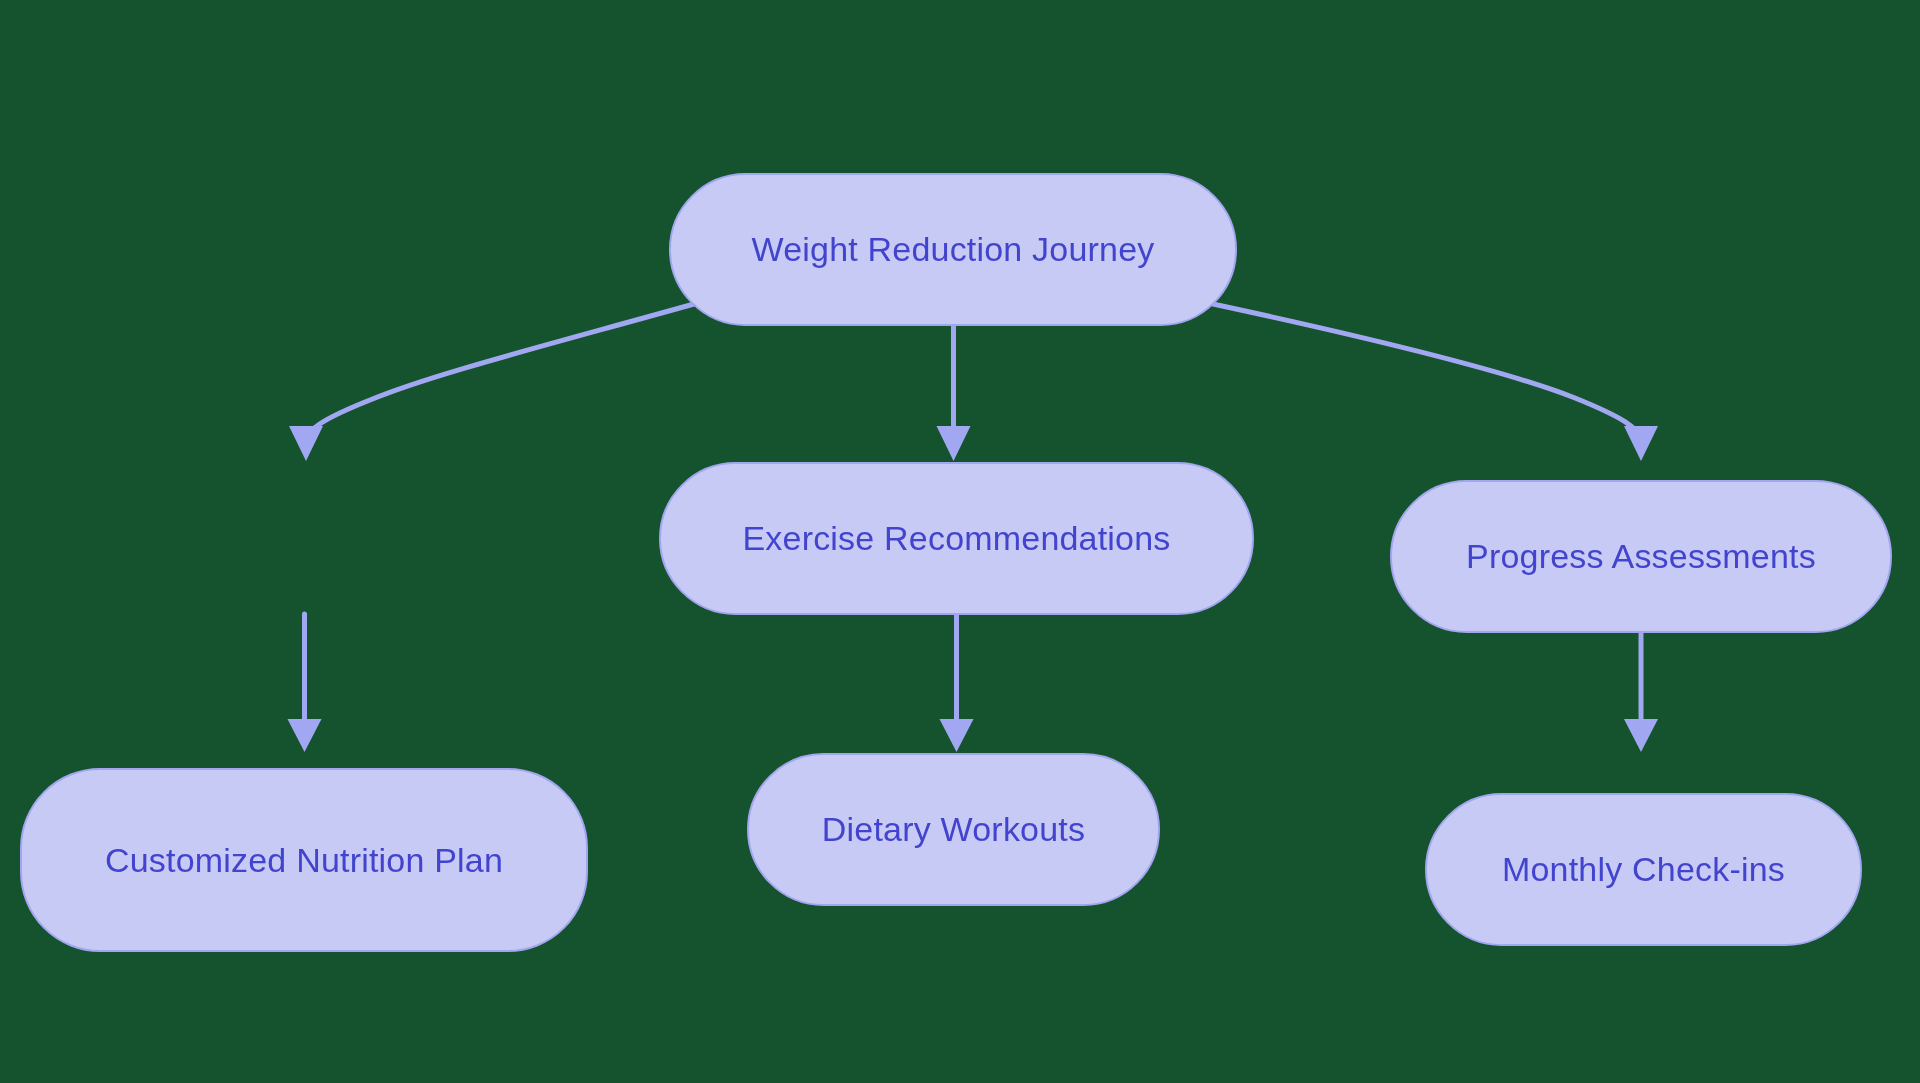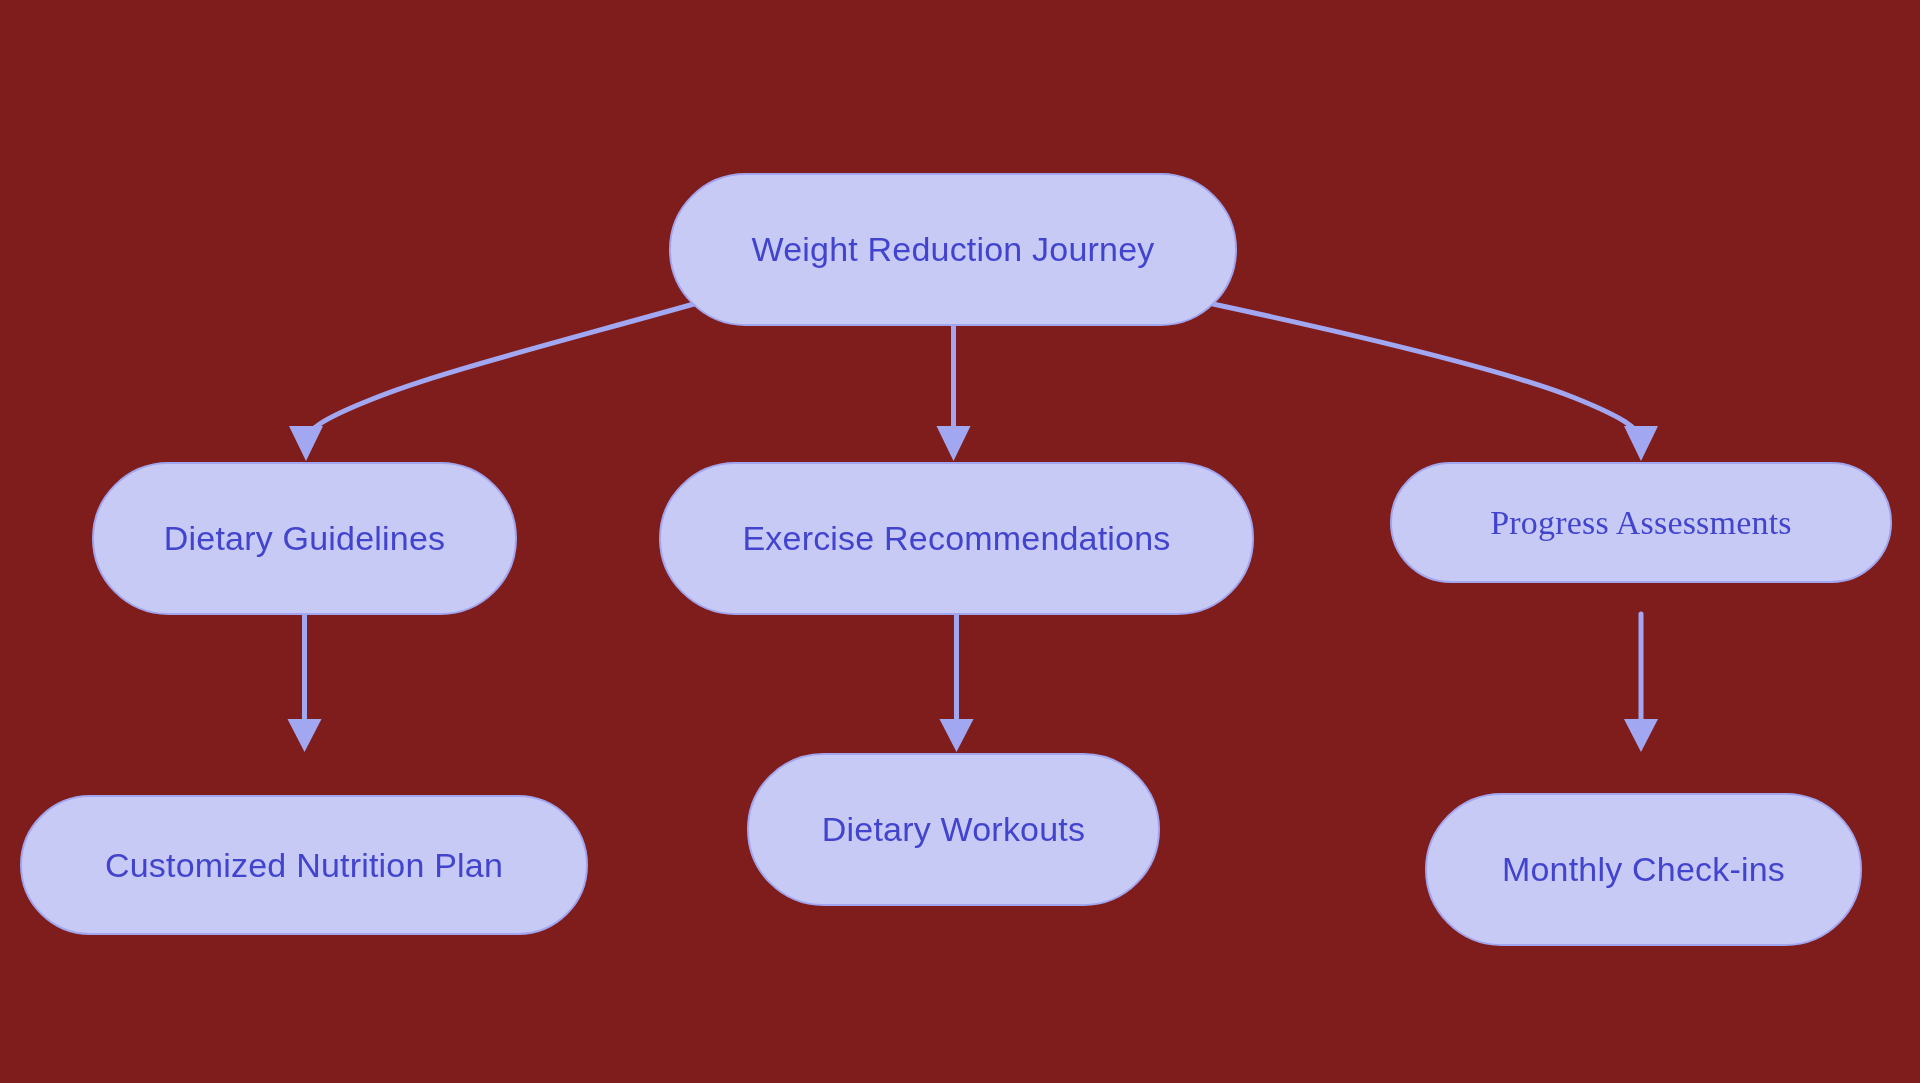--- a/index.html
+++ b/index.html
@@ -5,21 +5,21 @@
   html, body {
     margin: 0;
     padding: 0;
     background: #ffffff;
   }
   .canvas {
     position: relative;
     width: 1920px;
     height: 1083px;
     overflow: hidden;
-    background: #7f1d1d;
+    background: #14532d;
     font-family: "Liberation Sans", sans-serif;
   }
   .edges {
     position: absolute;
     left: 0;
     top: 0;
     width: 1920px;
     height: 1083px;
     z-index: 1;
   }
@@ -41,22 +41,22 @@
     color: #4244ce;
     font-size: 34px;
     letter-spacing: 0.2px;
     white-space: nowrap;
     text-align: center;
   }
   
   #node-root      { left: 669px;  top: 173px; width: 568px; height: 153px; }
   #node-dietary   { left: 92px;   top: 462px; width: 425px; height: 153px; }
   #node-exercise  { left: 659px;  top: 462px; width: 595px; height: 153px; }
-  #node-progress  { left: 1390px; top: 462px; width: 502px; height: 121px; font-family: Liberation Serif, serif; }
-  #node-nutrition { left: 20px;   top: 795px; width: 568px; height: 140px; text-align: right; }
+  #node-progress  { left: 1390px; top: 480px; width: 502px; height: 153px; }
+  #node-nutrition { left: 20px;   top: 768px; width: 568px; height: 184px; text-align: right; }
   #node-weekly    { left: 747px;  top: 753px; width: 413px; height: 153px; }
   #node-monthly   { left: 1425px; top: 793px; width: 437px; height: 153px; }
 </style>
 </head>
 <body>
 
 <div class="canvas">
 
   <svg class="edges" viewBox="0 0 1920 1083" xmlns="http://www.w3.org/2000/svg">
 
@@ -89,23 +89,20 @@
       <path class="edge-line" d="M 1641 614 L 1641 725" stroke="#a2a7f2"></path>
       <polygon class="edge-head" points="1624,719 1658,719 1641,752" fill="#a2a7f2"></polygon>
     </g>
 
   </svg>
 
   <div class="node" id="node-root">
     <span class="node-label">Weight Reduction Journey</span>
   </div>
 
-  <div class="node" id="node-dietary">
-    <span class="node-label">Dietary Guidelines</span>
-  </div>
 
   <div class="node" id="node-exercise">
     <span class="node-label">Exercise Recommendations</span>
   </div>
 
   <div class="node" id="node-progress">
     <span class="node-label">Progress Assessments</span>
   </div>
 
   <div class="node" id="node-nutrition">

